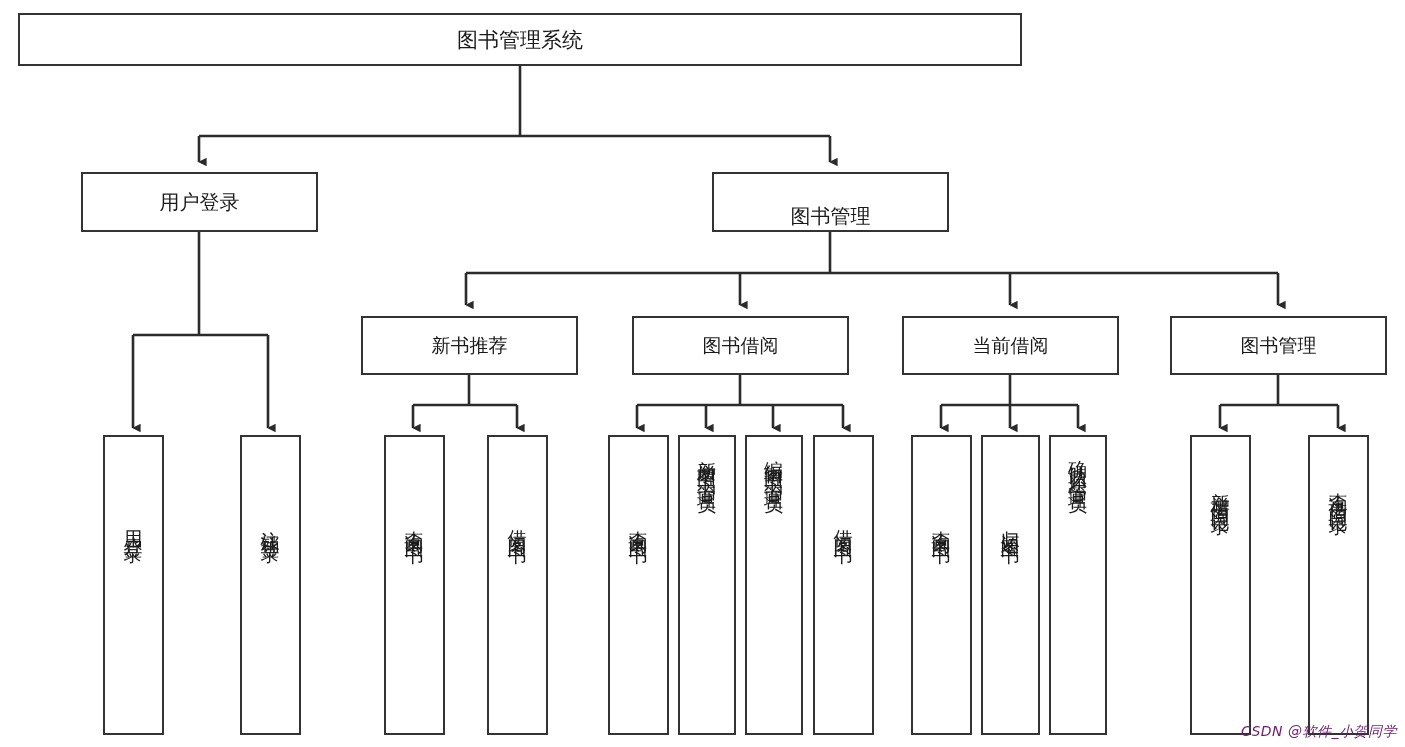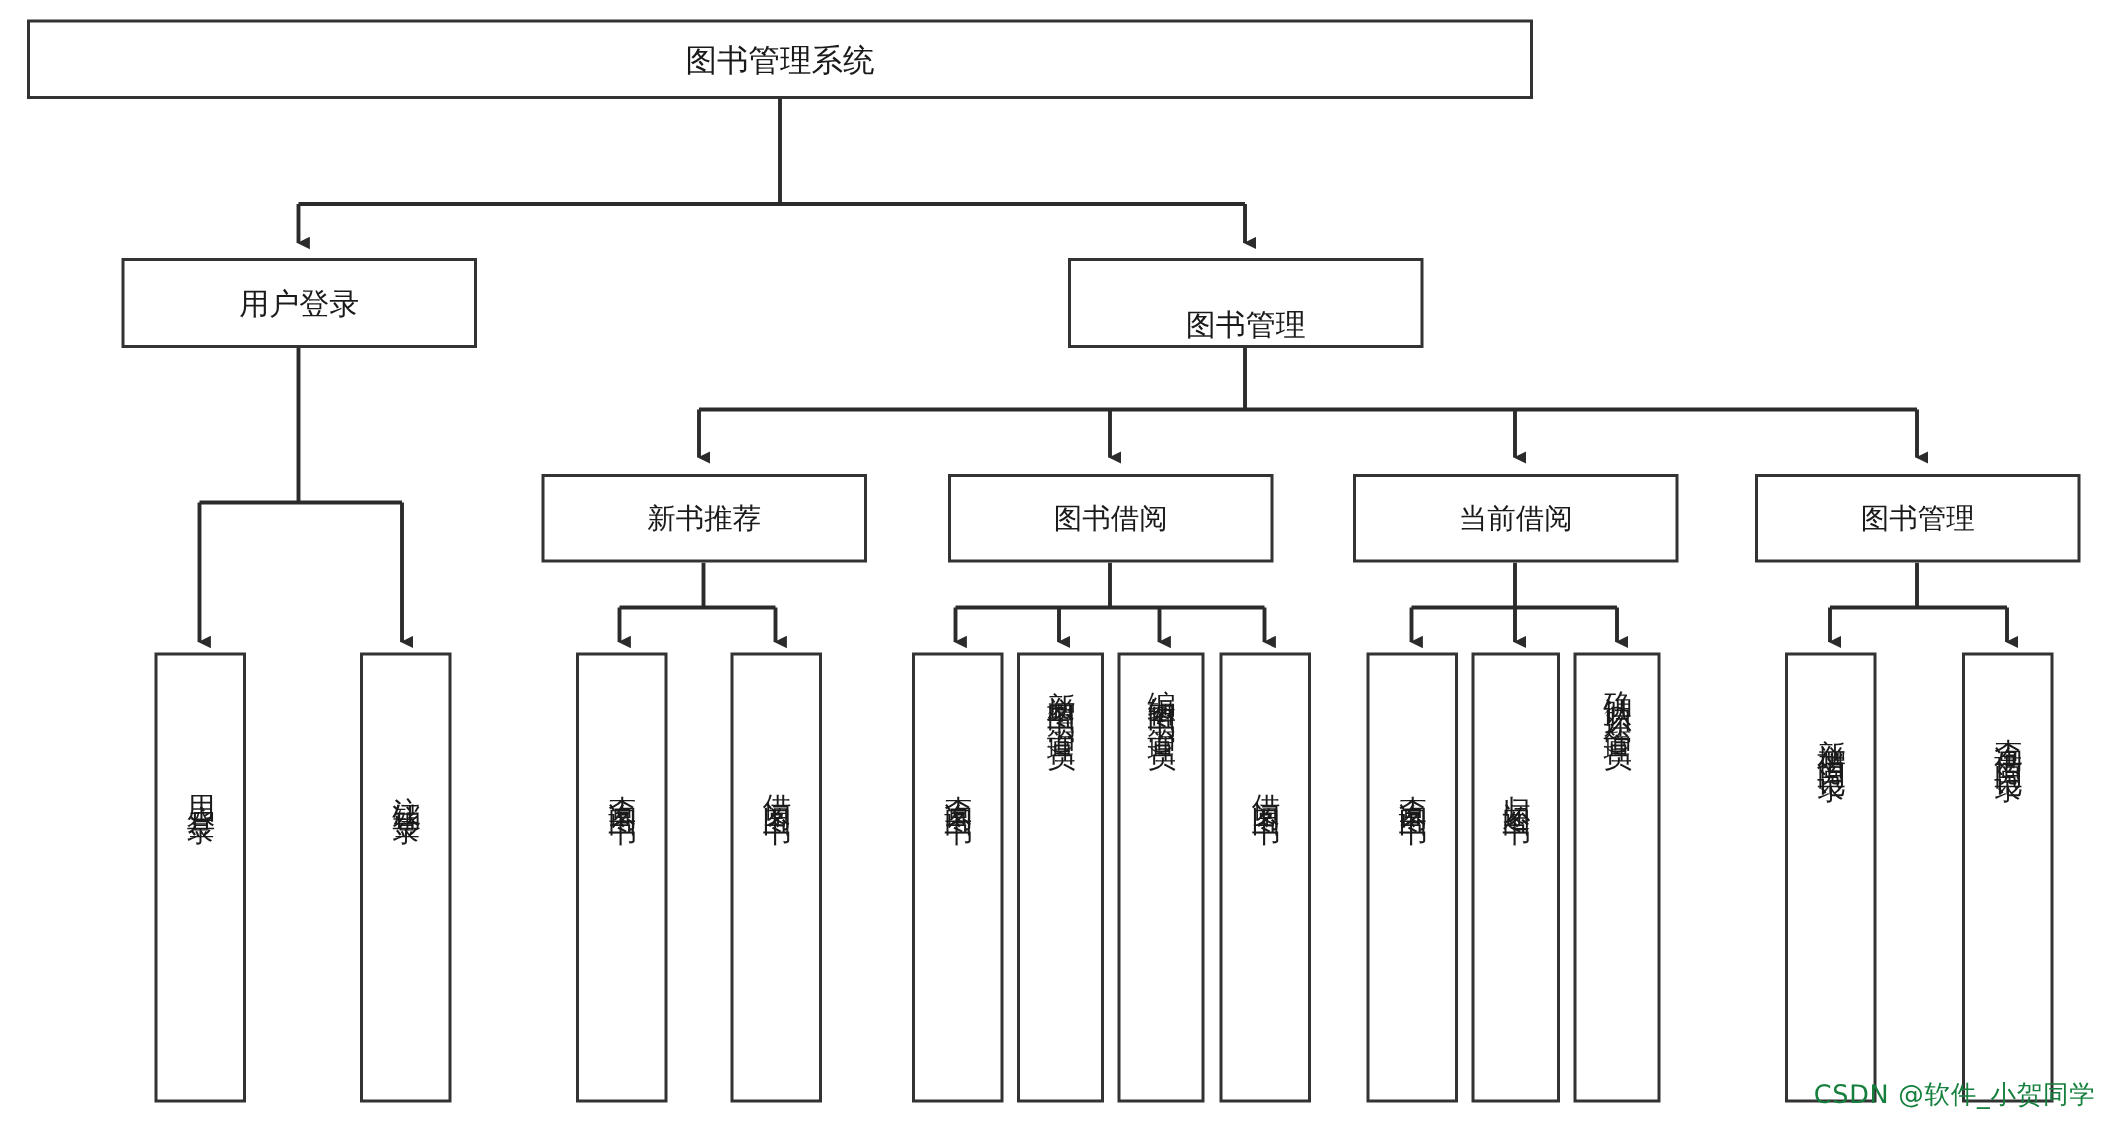--- a/index.html
+++ b/index.html
@@ -63,24 +63,25 @@
   .leaf.mid .vtext {
     margin-top: 34px;
   }
   .leaf.long .vtext {
     margin-top: 2px;
   }
   #watermark {
     position: absolute;
     right: 8px;
     bottom: 6px;
-    font-size: 17px;
-    color: #15803d;
+    font-size: 14px;
+    color: #701a75;
     letter-spacing: 0.5px;
     white-space: nowrap;
+    font-style: italic;
   }
 </style>
 </head>
 <body>
 
 <div id="canvas">
 
   <svg id="edges" viewBox="0 0 1405 747" xmlns="http://www.w3.org/2000/svg">
     <defs>
       <marker id="arrow" markerWidth="10" markerHeight="10" refX="4.2" refY="7.6" orient="auto" markerUnits="userSpaceOnUse">

